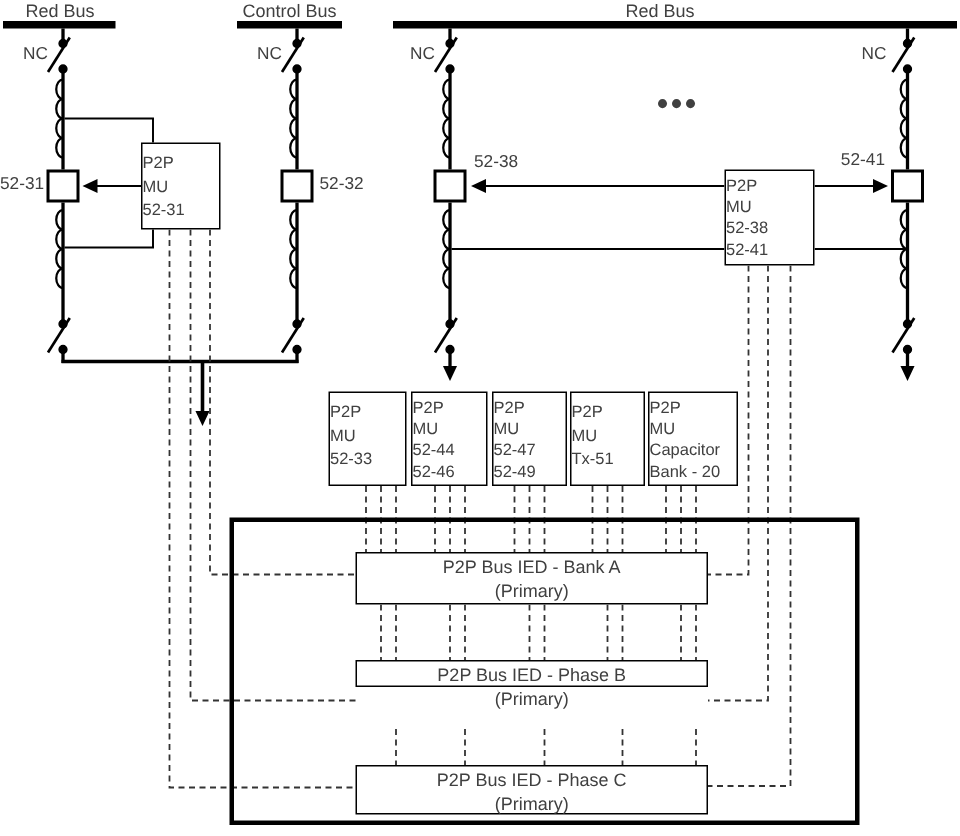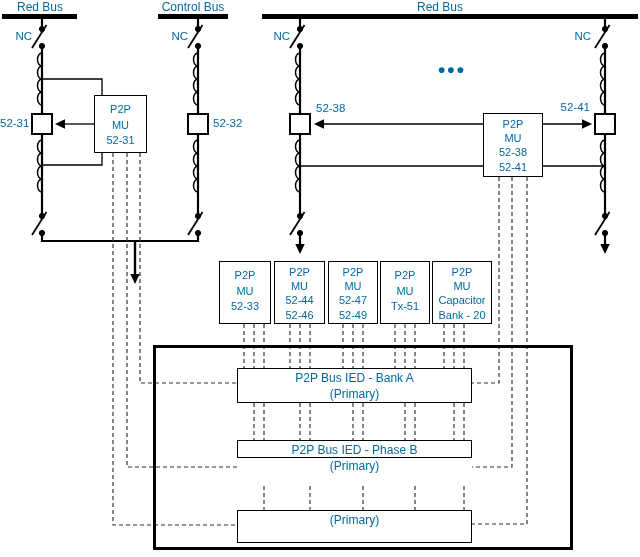--- a/index.html
+++ b/index.html
@@ -1,25 +1,25 @@
 <!DOCTYPE html>
 <html><head>
 <meta charset="utf-8">
 <style>
   html,body{margin:0;padding:0;background:#fff;}
   #stage{position:relative;width:640px;height:557px;background:#fff;
-         font-family:"Liberation Sans",sans-serif;color:#0369a1;overflow:hidden;}
+         font-family:"Liberation Sans",sans-serif;color:#404040;overflow:hidden;}
   #wires{position:absolute;left:0;top:0;}
   .lbl{position:absolute;font-size:11.5px;white-space:nowrap;}
   .buslbl{position:absolute;font-size:12px;text-align:center;white-space:nowrap;}
   .nc{position:absolute;font-size:11.5px;text-align:right;width:28px;top:30px;}
   .bk{position:absolute;box-sizing:border-box;width:22px;height:22px;top:113px;
       background:#fff;border:2.4px solid #000;}
   .mu{position:absolute;box-sizing:border-box;background:#fff;border:1.4px solid #000;
-      text-align:center;font-size:11px;}
+      font-size:11px;}
   .mu3{line-height:15.5px;padding-top:6px;}
   .mu4{line-height:14.2px;padding-top:3px;}
   .murow{top:261px;height:63px;}
   .ied{position:absolute;box-sizing:border-box;left:237px;width:235px;background:#fff;
        border:1.3px solid #000;text-align:center;font-size:12px;line-height:16px;padding-top:1px;}
   #controlhouse{position:absolute;box-sizing:border-box;left:153px;top:345px;width:420px;height:205px;
        border:3px solid #000;background:transparent;}
   #chlabel{position:absolute;left:455px;top:531px;width:110px;text-align:right;font-size:12.5px;}
   #dots{position:absolute;left:426px;top:58px;width:52px;text-align:center;
         font-size:21px;letter-spacing:2px;font-weight:bold;}
@@ -209,16 +209,17 @@
 
   <div class="ied" style="top:368px;height:35px">
     <div>P2P Bus IED - Bank A</div>
     <div>(Primary)</div>
   </div>
   <div class="ied" style="top:440px;height:18px">
     <div>P2P Bus IED - Phase B</div>
     <div>(Primary)</div>
   </div>
   <div class="ied" style="top:510px;height:33px">
+    <div>P2P Bus IED - Phase C</div>
     <div>(Primary)</div>
   </div>
 
 </div>
 
 </body></html>

